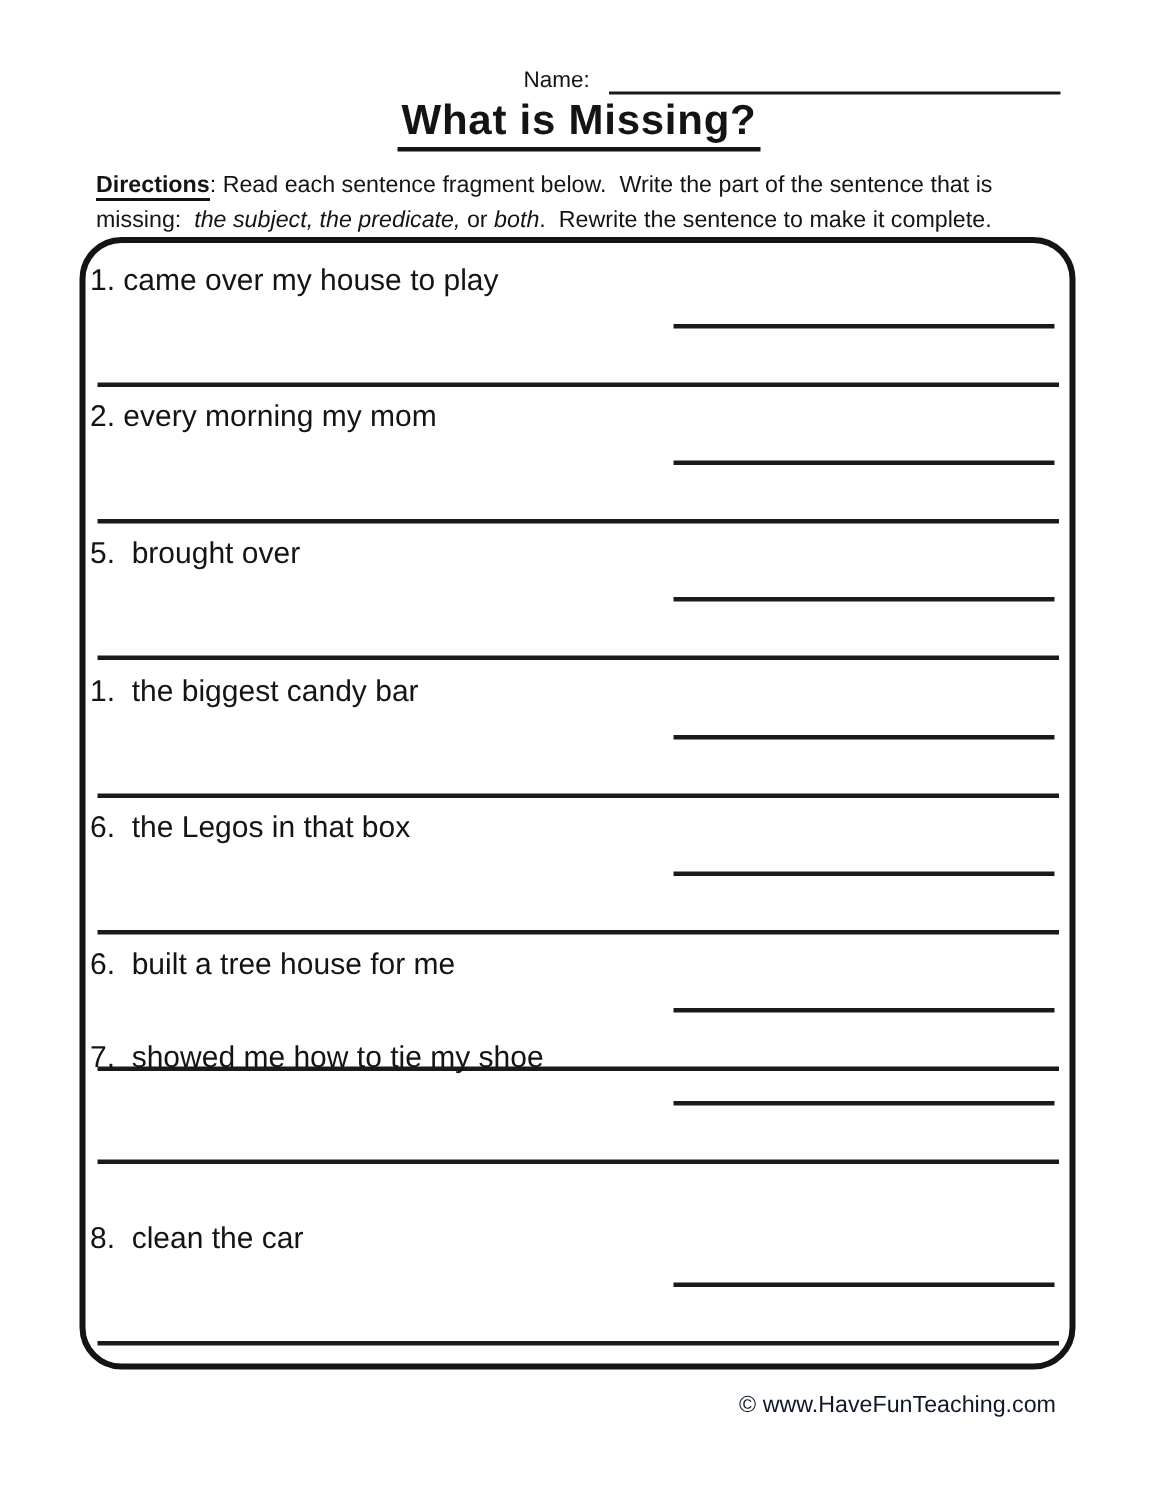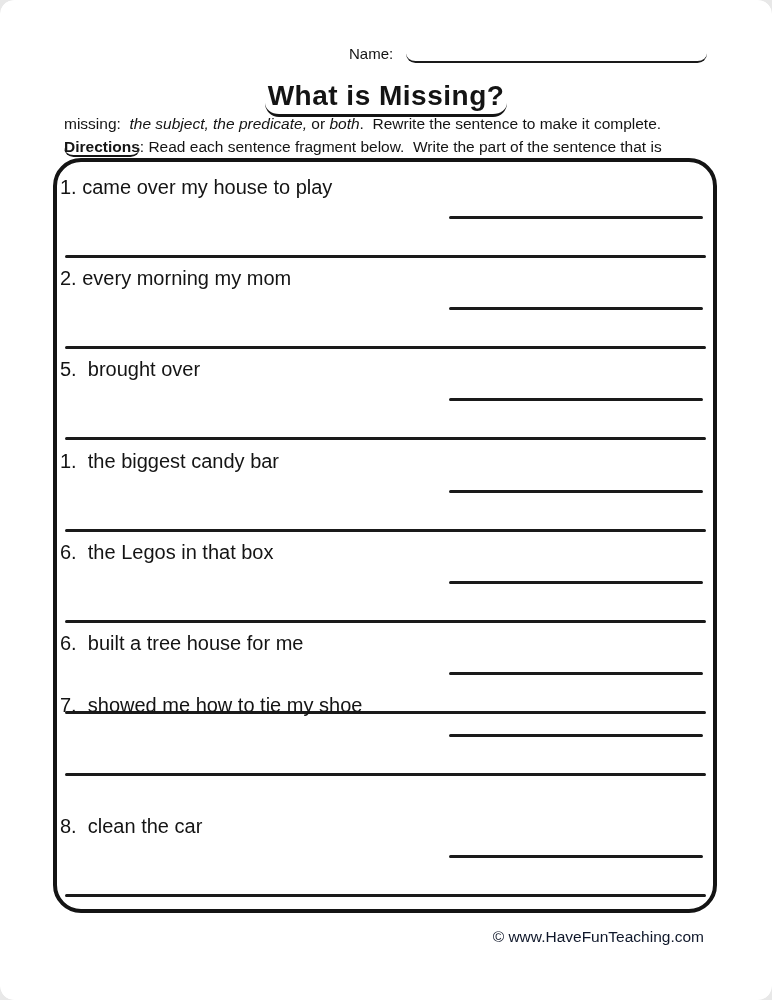--- a/index.html
+++ b/index.html
@@ -1,15 +1,15 @@
 <!DOCTYPE html>
 <html><head>
 <meta charset="utf-8">
 <style>
-  * { margin: 0; padding: 0; box-sizing: border-box; border-radius: 14px; }
+  * { margin: 0; padding: 0; box-sizing: border-box; }
   html, body { background: #e8e8e8; }
   body { font-family: "Liberation Sans", sans-serif; }
   .page {
     position: relative;
     width: 772px;
     height: 1000px;
     background: #ffffff;
     color: #141414;
     margin: 0 auto;
     overflow: hidden;
@@ -25,21 +25,20 @@
     position: absolute;
     left: 406px; top: 44px;
     width: 301px; height: 19px;
     border-bottom: 2.5px solid #1a1a1a;
   }
   .title-wrap {
     position: absolute;
     left: 0; top: 64px;
     width: 772px;
     text-align: center;
-    margin-top: 16px;
   }
   .page-title {
     display: inline-block;
     font-size: 28px;
     font-weight: bold;
     letter-spacing: 0.5px;
     border-bottom: 3px solid #141414;
     padding: 0 3px 2px 3px;
     white-space: pre;
   }
@@ -113,22 +112,22 @@
 <div class="page">
 
   <span class="name-label">Name:</span>
   <div class="name-line"></div>
 
   <div class="title-wrap">
     <span class="page-title">What is Missing?</span>
   </div>
 
   <div class="directions">
+    <div class="dir-line"><span class="dir-label">Directions</span><span>: Read each sentence fragment below.  Write the part of the sentence that is</span></div>
     <div class="dir-line"><span>missing:  </span><span class="ital">the subject, the predicate,</span><span> or </span><span class="ital">both</span><span>.  Rewrite the sentence to make it complete.</span></div>
-    <div class="dir-line"><span class="dir-label">Directions</span><span>: Read each sentence fragment below.  Write the part of the sentence that is</span></div>
   </div>
 
   <div class="frame">
 
     <div class="row row-1">
       <span class="item-text">1. came over my house to play</span>
       <div class="line-short"></div>
       <div class="line-long"></div>
     </div>
 

